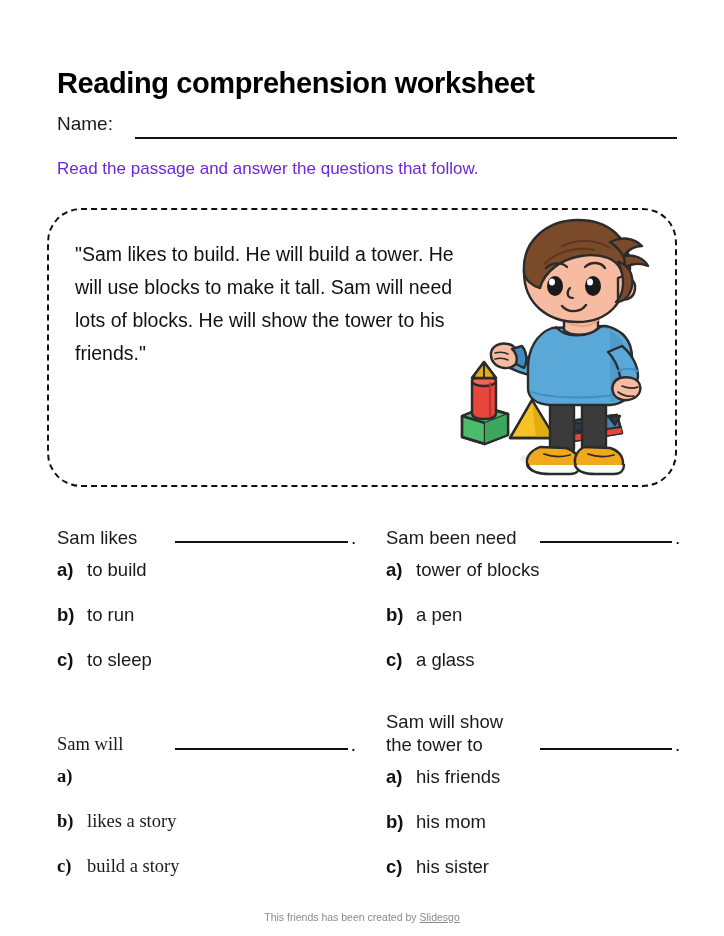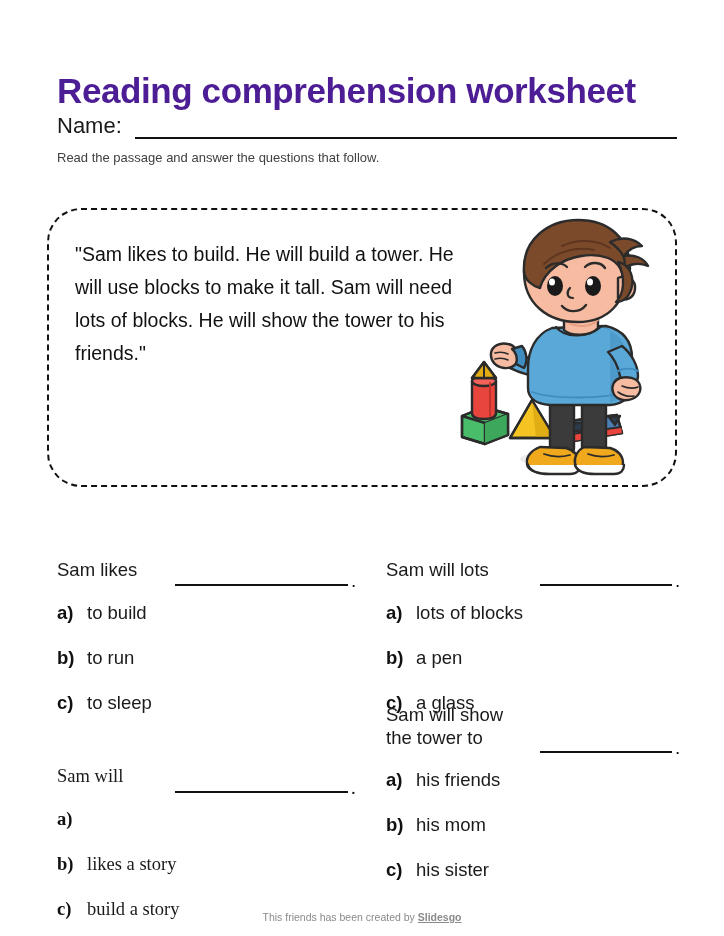--- a/index.html
+++ b/index.html
@@ -20,59 +20,59 @@
     position: absolute;
     inset: 0;
     background: #ffffff;
   }
 
   
   .title {
     position: absolute;
     left: 57px;
     top: 48px;
-    font-size: 35px;
+    font-size: 29px;
     font-weight: 700;
     letter-spacing: -0.4px;
-    color: #4c1d95;
+    color: #000000;
     white-space: nowrap;
   }
 
   
   .name-row {
     position: absolute;
     left: 57px;
     top: 113px;
     width: 620px;
     height: 28px;
   }
   .name-label {
     position: absolute;
     left: 0;
     top: 0;
-    font-size: 22px;
+    font-size: 19px;
     color: #1a1a1a;
     white-space: nowrap;
   }
   .name-line {
     position: absolute;
     left: 78px;
     top: 24px;
     width: 542px;
     height: 0;
     border-bottom: 2.2px solid #111111;
   }
 
   
   .instruction {
     position: absolute;
     left: 57px;
-    top: 150px;
-    font-size: 13px;
-    color: #404040;
+    top: 159px;
+    font-size: 17px;
+    color: #6d28d9;
     white-space: nowrap;
   }
 
   
   .passage-box {
     position: absolute;
     left: 47px;
     top: 208px;
     width: 630px;
     height: 279px;
@@ -106,22 +106,21 @@
     position: absolute;
     width: 310px;
   }
   .q-col-left  { left: 57px; }
   .q-col-right { left: 386px; }
 
   .q-stem-row {
     position: relative;
     height: 34px;
     display: flex;
-    align-items: flex-start;
-    margin-top: 43px;
+    align-items: flex-end;
   }
   .q-stem-row.two-line { height: 56px; }
 
   .q-stem {
     font-size: 18.5px;
     line-height: 23px;
     color: #1a1a1a;
     white-space: pre-line;
     flex: 0 0 auto;
   }
@@ -170,21 +169,20 @@
     left: 0;
     right: 0;
     top: 911px;
     text-align: center;
     font-size: 10.5px;
     color: #8a8a8a;
   }
   .footer .brand {
     text-decoration: underline;
     color: #8a8a8a;
-    font-weight: bold;
   }
 </style>
 </head>
 <body>
 
 <div class="page">
 
   <h1 class="title">Reading comprehension worksheet</h1>
 
   <div class="name-row">
@@ -349,30 +347,30 @@
       </div>
       <div class="q-option">
         <span class="q-option-letter">c)</span>
         <span class="q-option-text">to sleep</span>
       </div>
     </div>
   </div>
 
   <div class="question q-col-right" style="top: 515px;">
     <div class="q-stem-row">
-      <span class="q-stem">Sam will lots</span>
+      <span class="q-stem">Sam been need</span>
       <span class="q-blank-wrap" style="left: 154px;">
         <span class="q-blank" style="width: 132px;"></span>
         <span class="q-period">.</span>
       </span>
     </div>
     <div class="q-options">
       <div class="q-option">
         <span class="q-option-letter">a)</span>
-        <span class="q-option-text">lots of blocks</span>
+        <span class="q-option-text">tower of blocks</span>
       </div>
       <div class="q-option">
         <span class="q-option-letter">b)</span>
         <span class="q-option-text">a pen</span>
       </div>
       <div class="q-option">
         <span class="q-option-letter">c)</span>
         <span class="q-option-text">a glass</span>
       </div>
     </div>
@@ -394,21 +392,21 @@
         <span class="q-option-letter">b)</span>
         <span class="q-option-text">likes a story</span>
       </div>
       <div class="q-option">
         <span class="q-option-letter">c)</span>
         <span class="q-option-text">build a story</span>
       </div>
     </div>
   </div>
 
-  <div class="question q-col-right" style="top: 660px;">
+  <div class="question q-col-right" style="top: 700px;">
     <div class="q-stem-row two-line">
       <span class="q-stem">Sam will show
 the tower to</span>
       <span class="q-blank-wrap" style="left: 154px;">
         <span class="q-blank" style="width: 132px;"></span>
         <span class="q-period">.</span>
       </span>
     </div>
     <div class="q-options">
       <div class="q-option">

